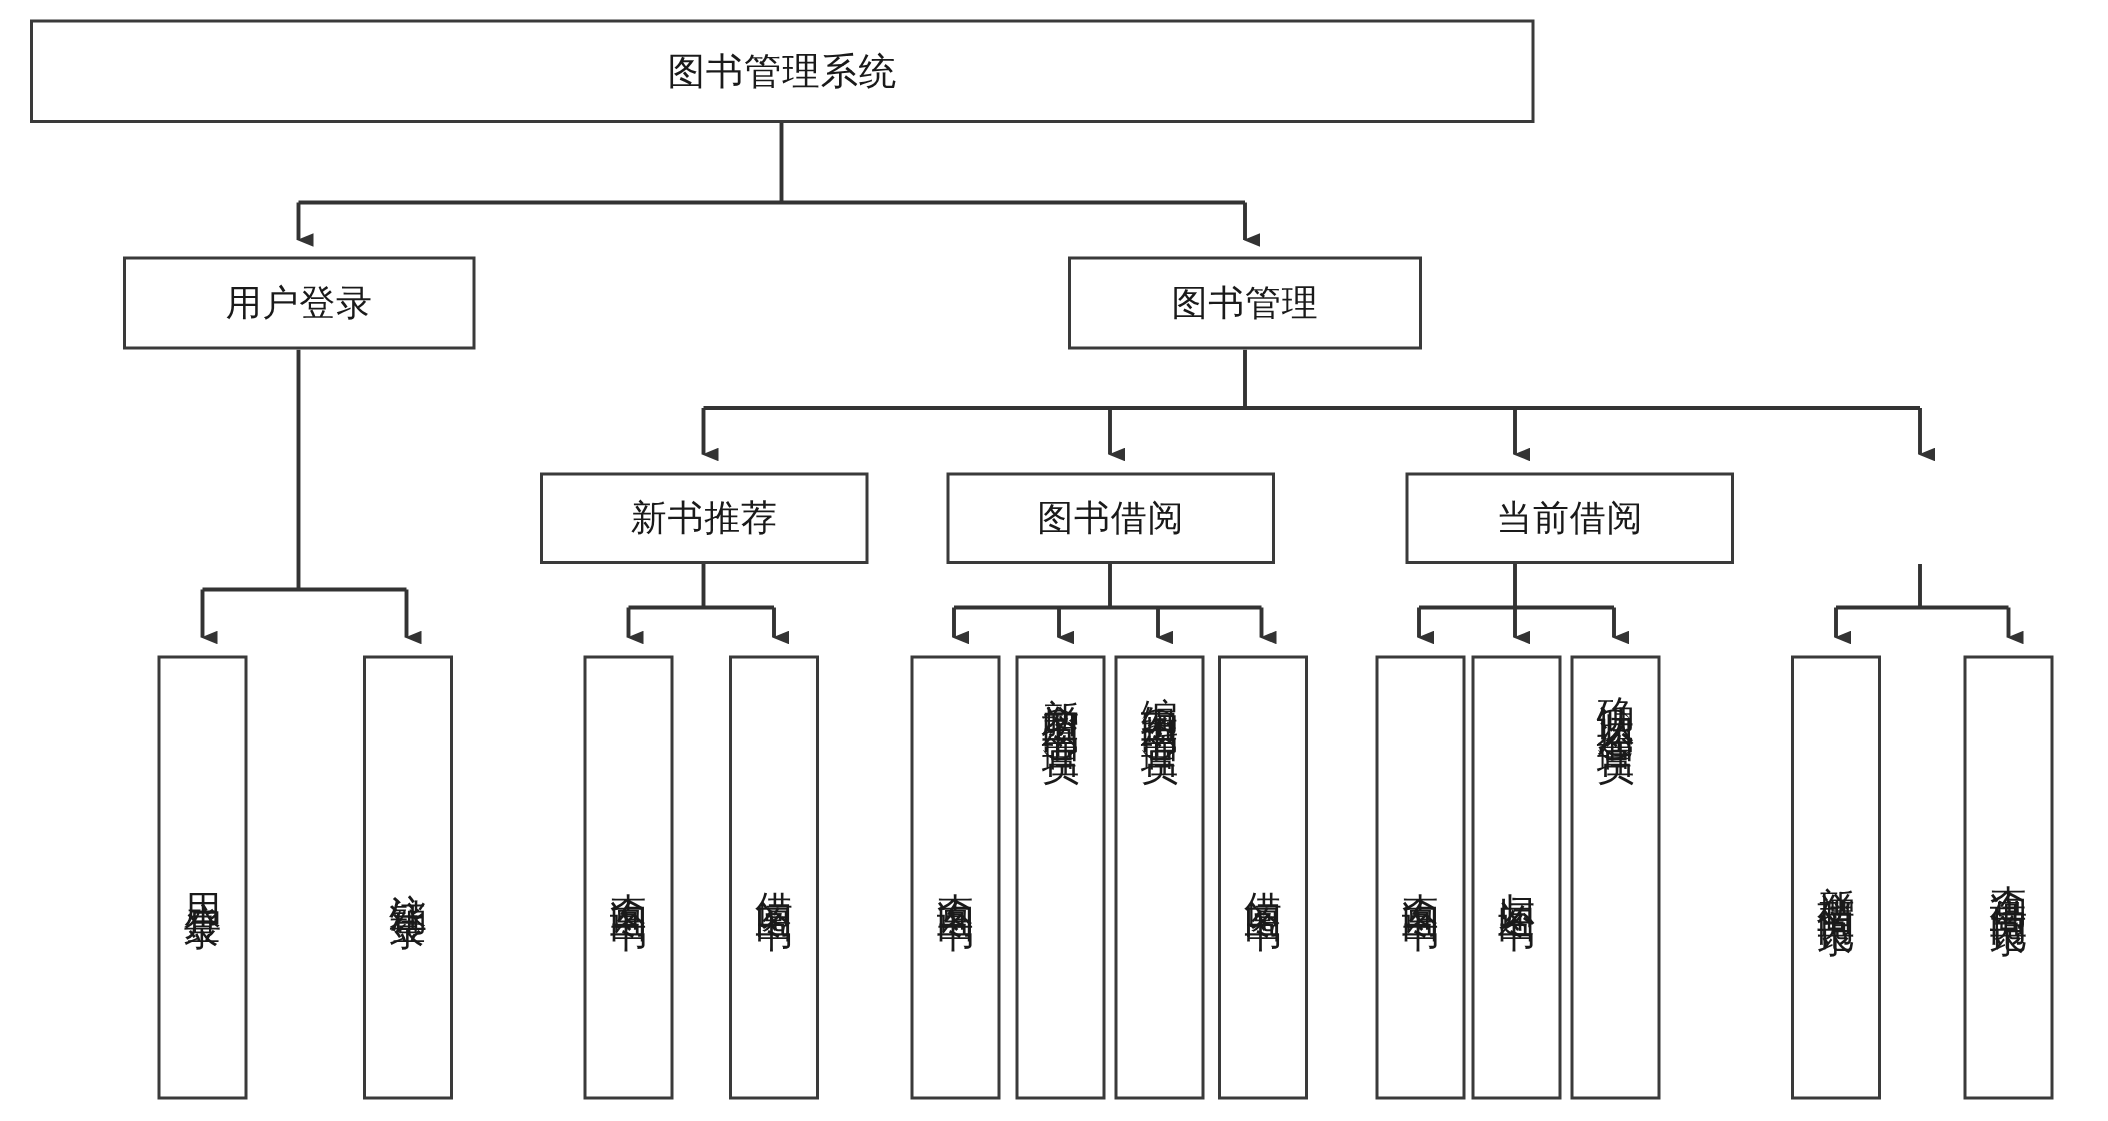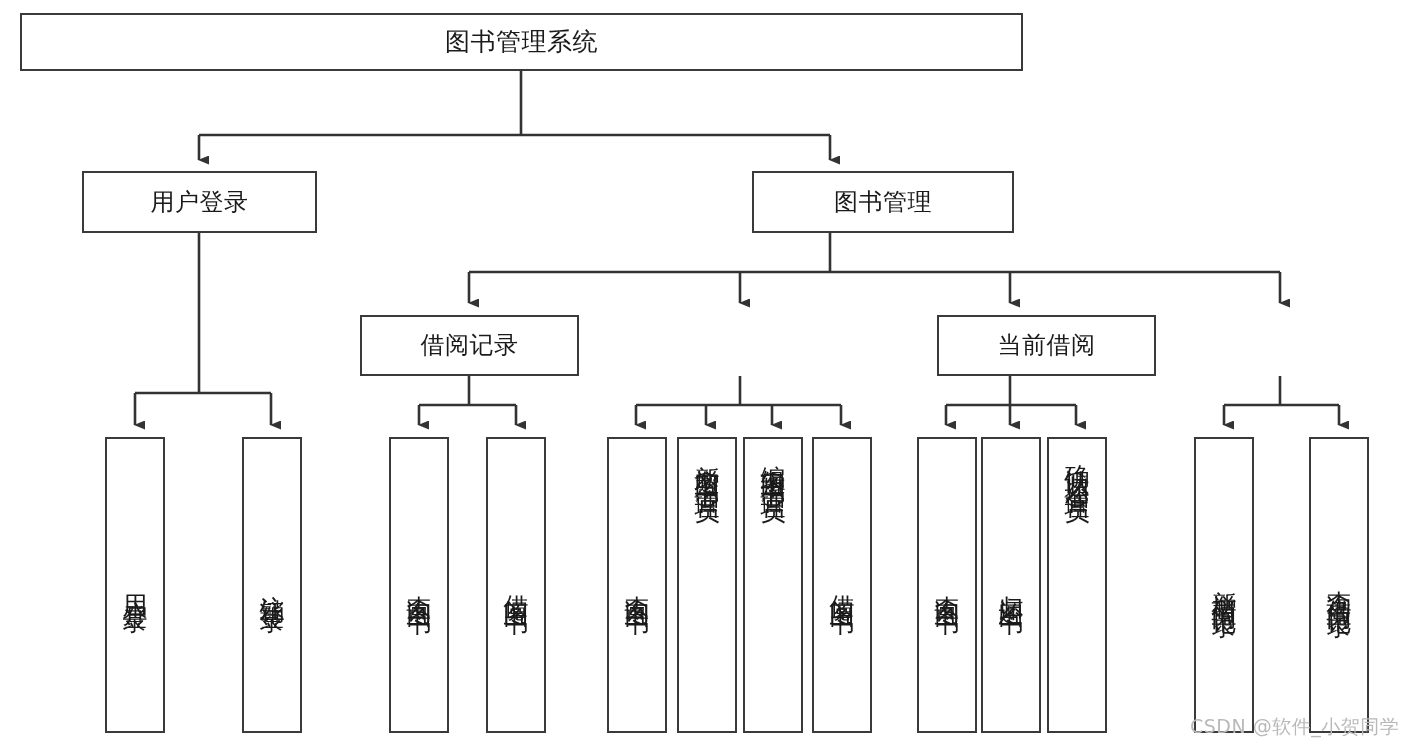--- a/index.html
+++ b/index.html
@@ -123,36 +123,39 @@
       <line x1="1010" y1="405" x2="1010" y2="425" marker-end="url(#arrowhead)"></line>
       <line x1="1076" y1="405" x2="1076" y2="425" marker-end="url(#arrowhead)"></line>
 
       <line x1="1280" y1="376" x2="1280" y2="405"></line>
       <line x1="1224" y1="405" x2="1339" y2="405"></line>
       <line x1="1224" y1="405" x2="1224" y2="425" marker-end="url(#arrowhead)"></line>
       <line x1="1339" y1="405" x2="1339" y2="425" marker-end="url(#arrowhead)"></line>
     </g>
   </svg>
 
-  <div class="node horiz root" style="left:20px; top:13px; width:1003px; height:58px;">
+  <div class="node horiz root" style="left:20px; top:13px; width:1003px; height:69px;">
     <span class="node-label">图书管理系统</span>
   </div>
 
   <div class="node horiz" style="left:82px; top:171px; width:235px; height:62px;">
     <span class="node-label">用户登录</span>
   </div>
 
-  <div class="node horiz" style="left:712px; top:171px; width:262px; height:62px;margin-left:40px;">
+  <div class="node horiz" style="left:712px; top:171px; width:236px; height:62px;">
     <span class="node-label">图书管理</span>
   </div>
 
   <div class="node horiz" style="left:360px; top:315px; width:219px; height:61px;">
-    <span class="node-label">借阅记录</span>
-  </div>
-
+    <span class="node-label">新书推荐</span>
+  </div>
+
+  <div class="node horiz" style="left:631px; top:315px; width:219px; height:61px;">
+    <span class="node-label">图书借阅</span>
+  </div>
 
   <div class="node horiz" style="left:901px; top:315px; width:219px; height:61px;margin-left:36px;">
     <span class="node-label">当前借阅</span>
   </div>
 
 
   <div class="node vert centered" style="left:105px; top:437px; width:60px; height:296px;">
     <span class="node-label">用户登录</span>
   </div>
 
@@ -197,15 +200,14 @@
   </div>
 
   <div class="node vert centered" style="left:1194px; top:437px; width:60px; height:296px;">
     <span class="node-label">新增借阅记录</span>
   </div>
 
   <div class="node vert centered" style="left:1309px; top:437px; width:60px; height:296px;">
     <span class="node-label">查询借阅记录</span>
   </div>
 
-  <div class="watermark" style="left:1190px; top:714px;">CSDN @软件_小贺同学</div>
 
 </div>
 
 </body></html>

